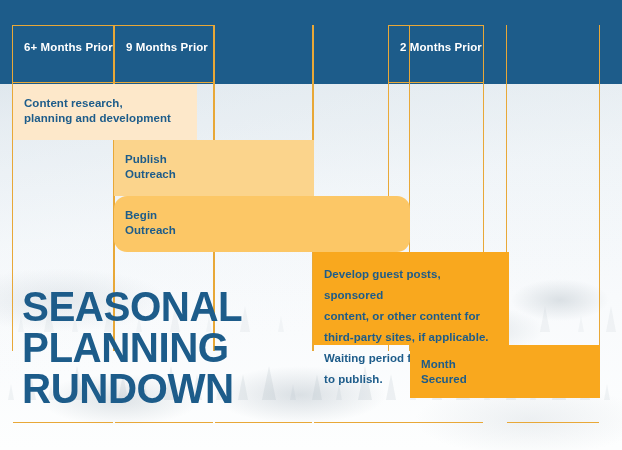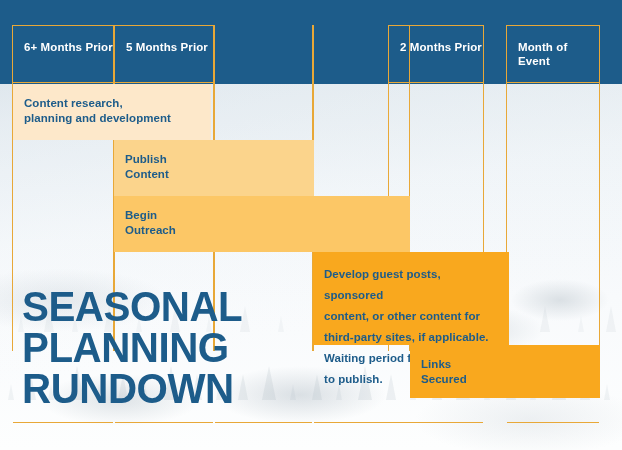--- a/index.html
+++ b/index.html
@@ -145,66 +145,64 @@
 <div id="header-band"></div>
 
 <div id="table">
 
   <div class="col" style="left:0px; width:102px;">
     <div class="hdr">6+ Months
 Prior</div>
     <div class="body"></div>
   </div>
   <div class="col" style="left:102px; width:100px;">
-    <div class="hdr">5 Months
+    <div class="hdr">9 Months
 Prior</div>
     <div class="body"></div>
   </div>
   <div class="col" style="left:202px; width:99px;">
     <div class="body"></div>
   </div>
   <div class="col" style="left:301px; width:97px;">
     <div class="body"></div>
   </div>
   <div class="col" style="left:376px; width:96px;">
     <div class="hdr">2 Months
 Prior</div>
     <div class="body"></div>
   </div>
   <div class="col" style="left:494px; width:94px;">
-    <div class="hdr">Month of
-Event</div>
-    <div class="body"></div>
-  </div>
-
-</div>
-
-<div class="bar" style="left:13px; top:84px; width:198px; height:56px; background:#fde8ca;">
+    <div class="body"></div>
+  </div>
+
+</div>
+
+<div class="bar" style="left:13px; top:84px; width:184px; height:56px; background:#fde8ca;">
   <span class="txt">Content research,
 planning and development</span>
 </div>
 
 <div class="bar" style="left:114px; top:140px; width:200px; height:56px; background:#fbd48c;">
   <span class="txt">Publish
-Content</span>
-</div>
-
-<div class="bar" style="left:114px; top:196px; width:296px; height:56px; background:#fcc766;">
+Outreach</span>
+</div>
+
+<div class="bar" style="left:114px; top:196px; width:296px; height:56px; background:#fcc766;border-radius:13px;">
   <span class="txt">Begin
 Outreach</span>
 </div>
 
 <div class="bar long" style="left:313px; top:252px; width:196px; height:93px; background:#f9a81e;">
   <span class="txt">Develop guest posts, sponsored
 content, or other content for
 third-party sites, if applicable.
 Waiting period for content
 to publish.</span>
 </div>
 
 <div class="bar" style="left:410px; top:345px; width:190px; height:53px; background:#f9a81e;">
-  <span class="txt">Links
+  <span class="txt">Month
 Secured</span>
 </div>
 
 <div id="title">SEASONAL
 PLANNING
 RUNDOWN</div>
 
 </body></html>

